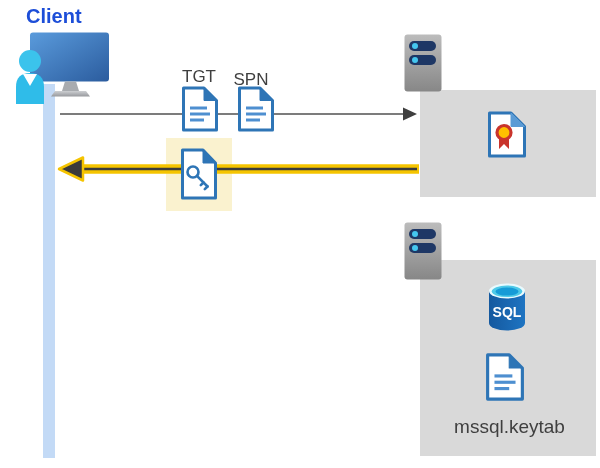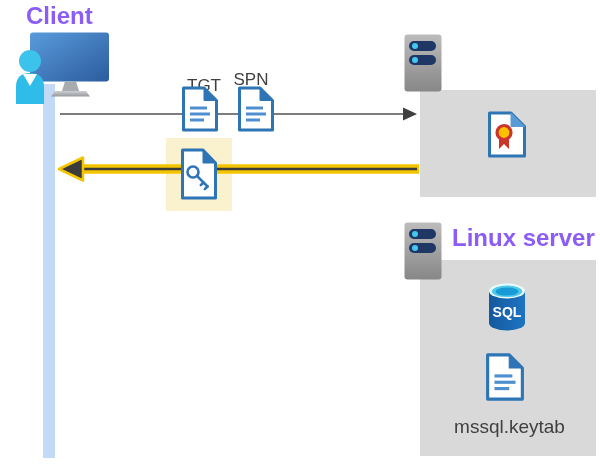--- a/index.html
+++ b/index.html
@@ -2,21 +2,21 @@
 <html><head>
 <meta charset="utf-8">
 <style>
   html,body{margin:0;padding:0;background:#fff;}
   .canvas{
     position:relative;width:600px;height:468px;background:#ffffff;
     font-family:"Liberation Sans",sans-serif;overflow:hidden;
   }
   .abs{position:absolute;}
   .node-title{
-    font-weight:700;color:#8b5cf6;font-size:24px;line-height:24px;
+    font-weight:700;color:#1d4ed8;font-size:20px;line-height:24px;
   }
   .ticket-label{
     font-size:17px;color:#3f3f3f;text-align:center;line-height:20px;
   }
   .file-label{
     font-size:19px;color:#3f3f3f;text-align:center;
   }
   .gray-box{background:#d9d9d9;}
   .highlight-box{background:#faf2cf;}
   .client-bar{background:#c3daf6;}
@@ -75,21 +75,21 @@
     </g>
     <g>
       <path d="M2 74 V57 Q2 43 16 43 Q30 43 30 57 V74 Z" fill="#2fbce9"></path>
       <circle cx="16" cy="31" r="11" fill="#3bc3ec"></circle>
       <polygon points="9,44 23,44 16,56" fill="#ffffff"></polygon>
     </g>
   </svg>
 
   <div class="abs node-title" style="left:26px;top:4px;">Client</div>
 
-  <div class="abs ticket-label" style="left:177px;top:76px;width:44px;text-align:right;">TGT</div>
+  <div class="abs ticket-label" style="left:177px;top:67px;width:44px;">TGT</div>
   <div class="abs ticket-label" style="left:229px;top:58px;width:44px;margin-top:12px;">SPN</div>
 
   <svg class="abs" style="left:181px;top:86px;" width="38" height="46" viewBox="0 0 38 46">
     <path d="M2.5 2 H23 L35.5 14.5 V44 H2.5 Z" fill="#ffffff" stroke="#2e75b6" stroke-width="3" stroke-linejoin="round"></path>
     <path d="M23 2 V14.5 H35.5 Z" fill="#2e75b6" stroke="#2e75b6" stroke-linejoin="round"></path>
     <line x1="9" y1="22" x2="26" y2="22" stroke="#4e8fd0" stroke-width="3"></line>
     <line x1="9" y1="28" x2="29" y2="28" stroke="#4e8fd0" stroke-width="3"></line>
     <line x1="9" y1="34" x2="23" y2="34" stroke="#4e8fd0" stroke-width="3"></line>
   </svg>
 
@@ -129,21 +129,20 @@
   </svg>
 
   <svg class="abs" style="left:404px;top:222px;" width="38" height="58" viewBox="0 0 38 58">
     <rect x="0.5" y="0.5" width="37" height="57" rx="3" fill="url(#g-server)"></rect>
     <rect x="5" y="7" width="27" height="10" rx="5" fill="#1e3765"></rect>
     <circle cx="11" cy="12" r="3" fill="#45c6ee"></circle>
     <rect x="5" y="21" width="27" height="10" rx="5" fill="#1e3765"></rect>
     <circle cx="11" cy="26" r="3" fill="#45c6ee"></circle>
   </svg>
 
-  <div class="abs node-title" style="left:452px;top:226px;width:144px;">Linux server</div>
 
   <svg class="abs" style="left:486px;top:282px;" width="42" height="50" viewBox="0 0 42 50">
     <path d="M3 9 V41 A18 7.5 0 0 0 39 41 V9 Z" fill="url(#g-sql)"></path>
     <ellipse cx="21" cy="9" rx="18" ry="7.5" fill="#e9fafe"></ellipse>
     <ellipse cx="21" cy="9.3" rx="15.2" ry="5.8" fill="#4ec9e8"></ellipse>
     <ellipse cx="21" cy="9.6" rx="11.5" ry="4" fill="#169bd7"></ellipse>
     <text x="21" y="35" text-anchor="middle" fill="#ffffff" font-size="14" font-weight="bold" font-family="Liberation Sans, sans-serif">SQL</text>
   </svg>
 
   <svg class="abs" style="left:485px;top:352px;" width="40" height="50" viewBox="0 0 38 46">

